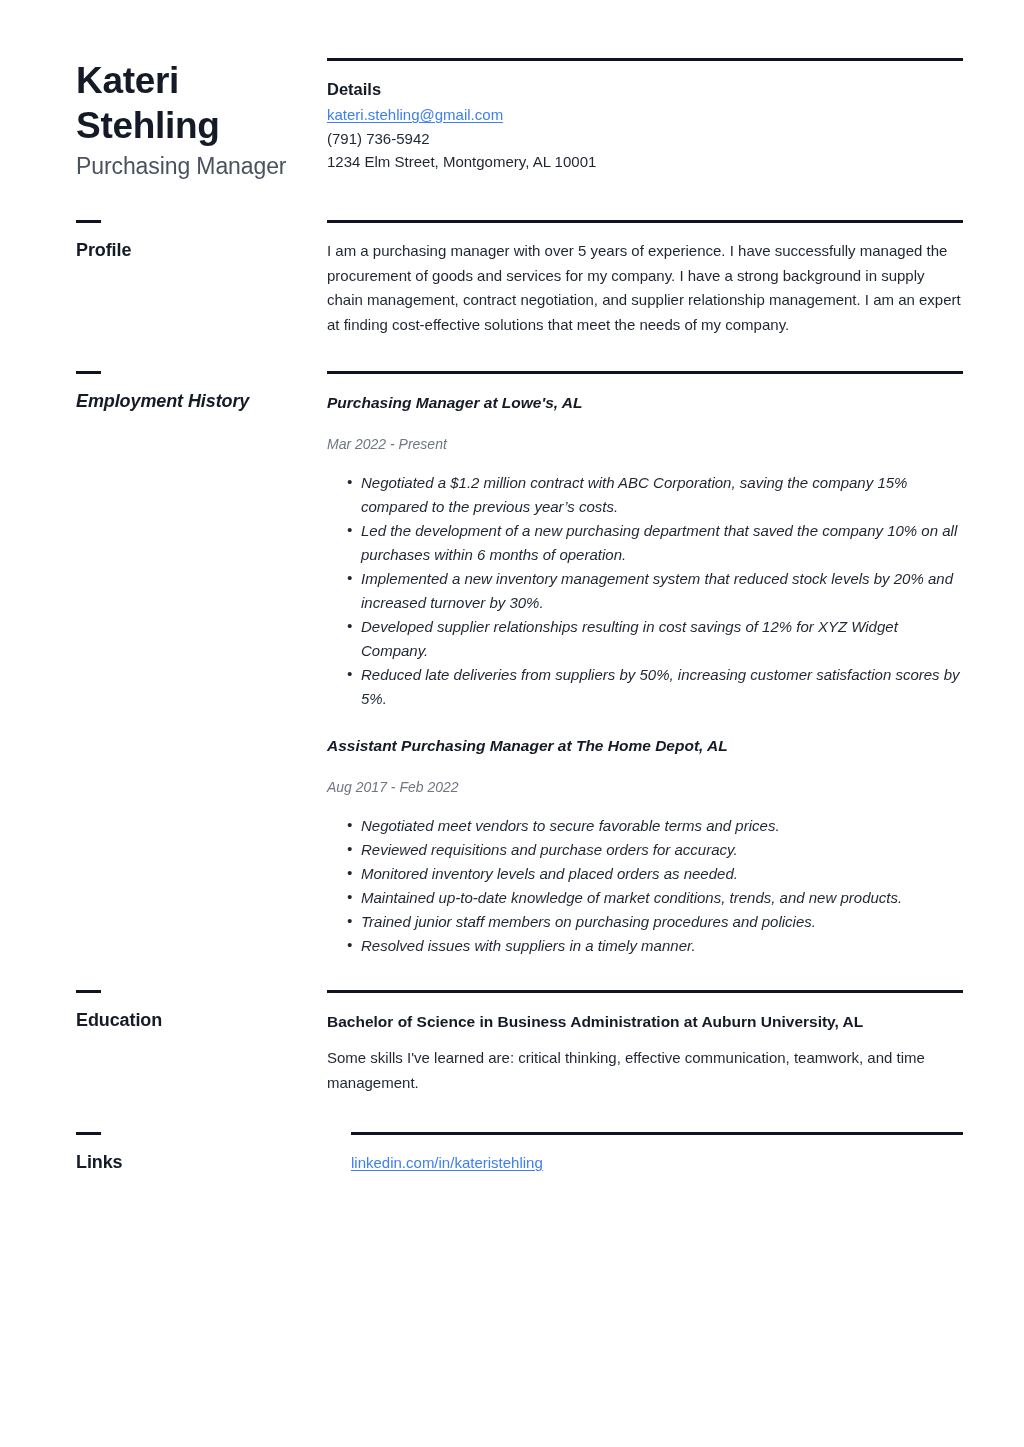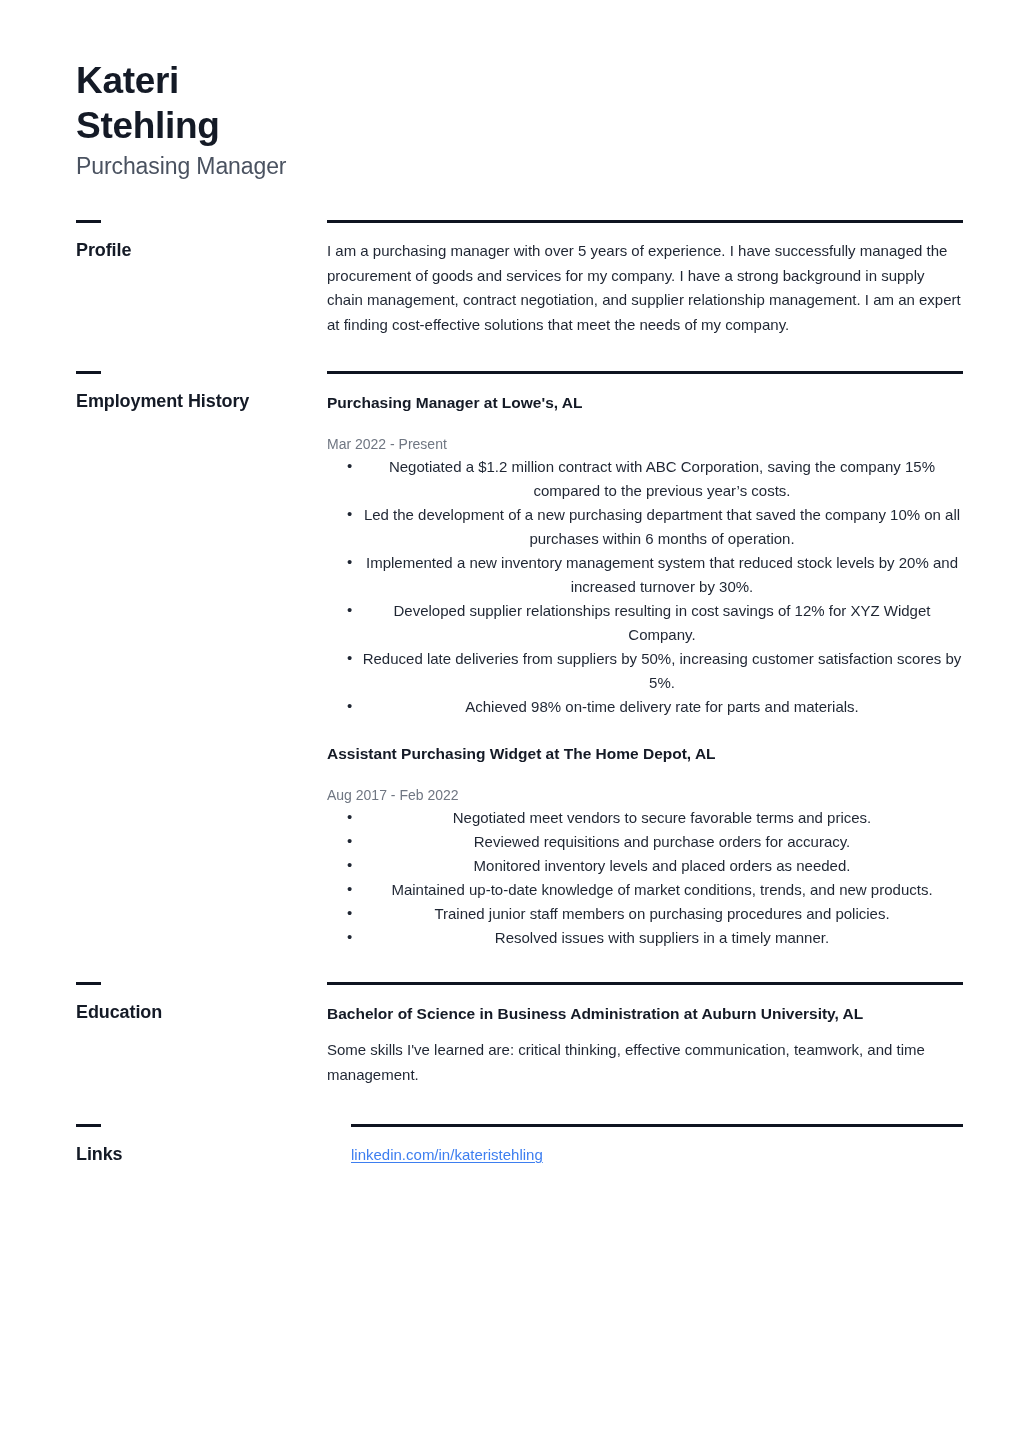--- a/index.html
+++ b/index.html
@@ -130,22 +130,21 @@
 
   .entry-date {
     font-size: 14px;
     line-height: 22px;
     color: #6f7682;
     margin-top: 18px;
   }
 
   .bullets {
     list-style: none;
-    margin-top: 0;
-    text-align: center;
+    margin-top: 16px;
   }
 
   .bullets li {
     position: relative;
     padding-left: 34px;
     font-size: 15px;
     line-height: 24px;
     color: #1f2633;
     margin-bottom: 0;
   }
@@ -162,38 +161,45 @@
 
   .entry-desc {
     font-size: 15px;
     line-height: 24.5px;
     color: #1f2633;
     margin-top: 12px;
   }
 
   
   .row-profile { margin-top: 39px; }
-  .row-employment { margin-top: 34px; }
+  .row-employment { margin-top: 34px; font-style: italic; }
   .row-education { margin-top: 32px; }
   .row-links { margin-top: 37px; gap: 24px; }
 </style>
 </head>
 <body>
 
 <div class="page">
 
   <div class="row header-row">
     <div class="col-left">
       <div class="name">
         <span>Kateri</span><br>
         <span>Stehling</span>
       </div>
       <div class="job-title">Purchasing Manager</div>
     </div>
 
+    <div class="col-right">
+      <div class="divider"></div>
+      <div class="section-heading">Details</div>
+      <a class="link">kateri.stehling@gmail.com</a>
+      <div class="detail-line">(791) 736-5942</div>
+      <div class="detail-line">1234 Elm Street, Montgomery, AL 10001</div>
+    </div>
   </div>
 
   <div class="row row-profile">
     <div class="col-left">
       <div class="tick"></div>
       <div class="side-label">Profile</div>
     </div>
     <div class="col-right">
       <div class="divider"></div>
       <p class="body-text">I am a purchasing manager with over 5 years of experience. I have successfully managed the procurement of goods and services for my company. I have a strong background in supply chain management, contract negotiation, and supplier relationship management. I am an expert at finding cost-effective solutions that meet the needs of my company.</p>
@@ -210,26 +216,25 @@
 
       <div class="entry">
         <div class="entry-title">Purchasing Manager at Lowe's, AL</div>
         <div class="entry-date">Mar 2022 - Present</div>
         <ul class="bullets">
           <li>Negotiated a $1.2 million contract with ABC Corporation, saving the company 15% compared to the previous year’s costs.</li>
           <li>Led the development of a new purchasing department that saved the company 10% on all purchases within 6 months of operation.</li>
           <li>Implemented a new inventory management system that reduced stock levels by 20% and increased turnover by 30%.</li>
           <li>Developed supplier relationships resulting in cost savings of 12% for XYZ Widget Company.</li>
           <li>Reduced late deliveries from suppliers by 50%, increasing customer satisfaction scores by 5%.</li>
-          <li>Achieved 98% on-time delivery rate for parts and materials.</li>
         </ul>
       </div>
 
       <div class="entry">
-        <div class="entry-title">Assistant Purchasing Widget at The Home Depot, AL</div>
+        <div class="entry-title">Assistant Purchasing Manager at The Home Depot, AL</div>
         <div class="entry-date">Aug 2017 - Feb 2022</div>
         <ul class="bullets">
           <li>Negotiated meet vendors to secure favorable terms and prices.</li>
           <li>Reviewed requisitions and purchase orders for accuracy.</li>
           <li>Monitored inventory levels and placed orders as needed.</li>
           <li>Maintained up-to-date knowledge of market conditions, trends, and new products.</li>
           <li>Trained junior staff members on purchasing procedures and policies.</li>
           <li>Resolved issues with suppliers in a timely manner.</li>
         </ul>
       </div>

